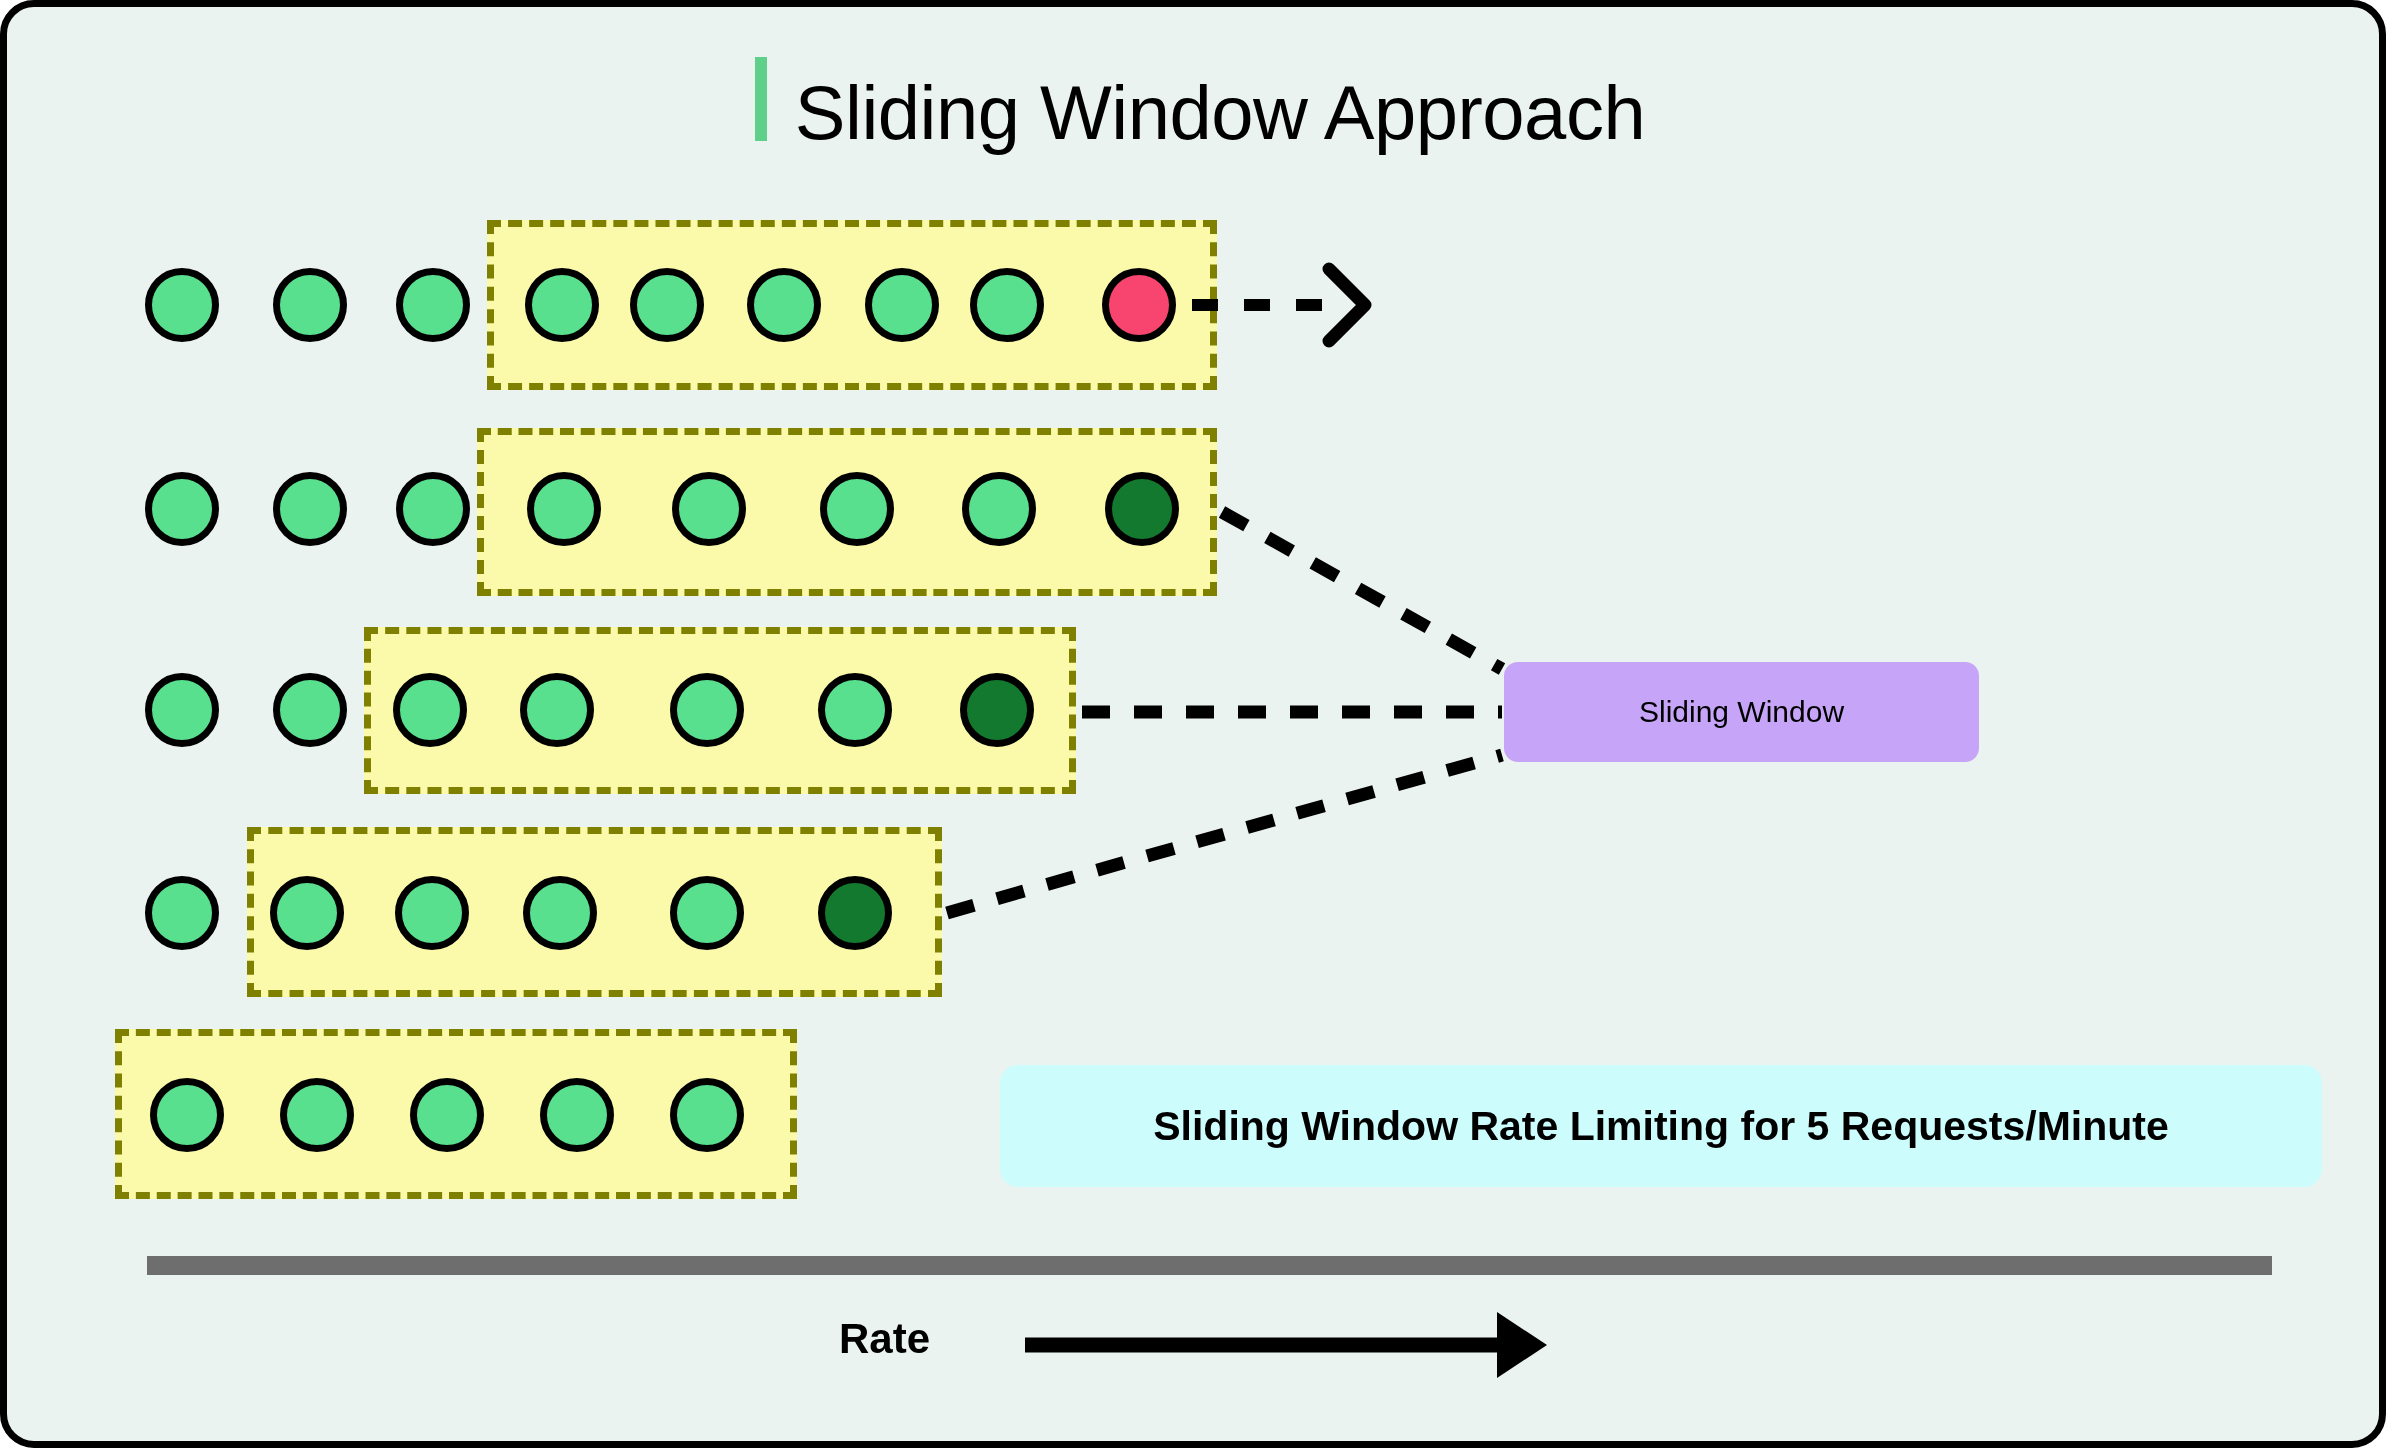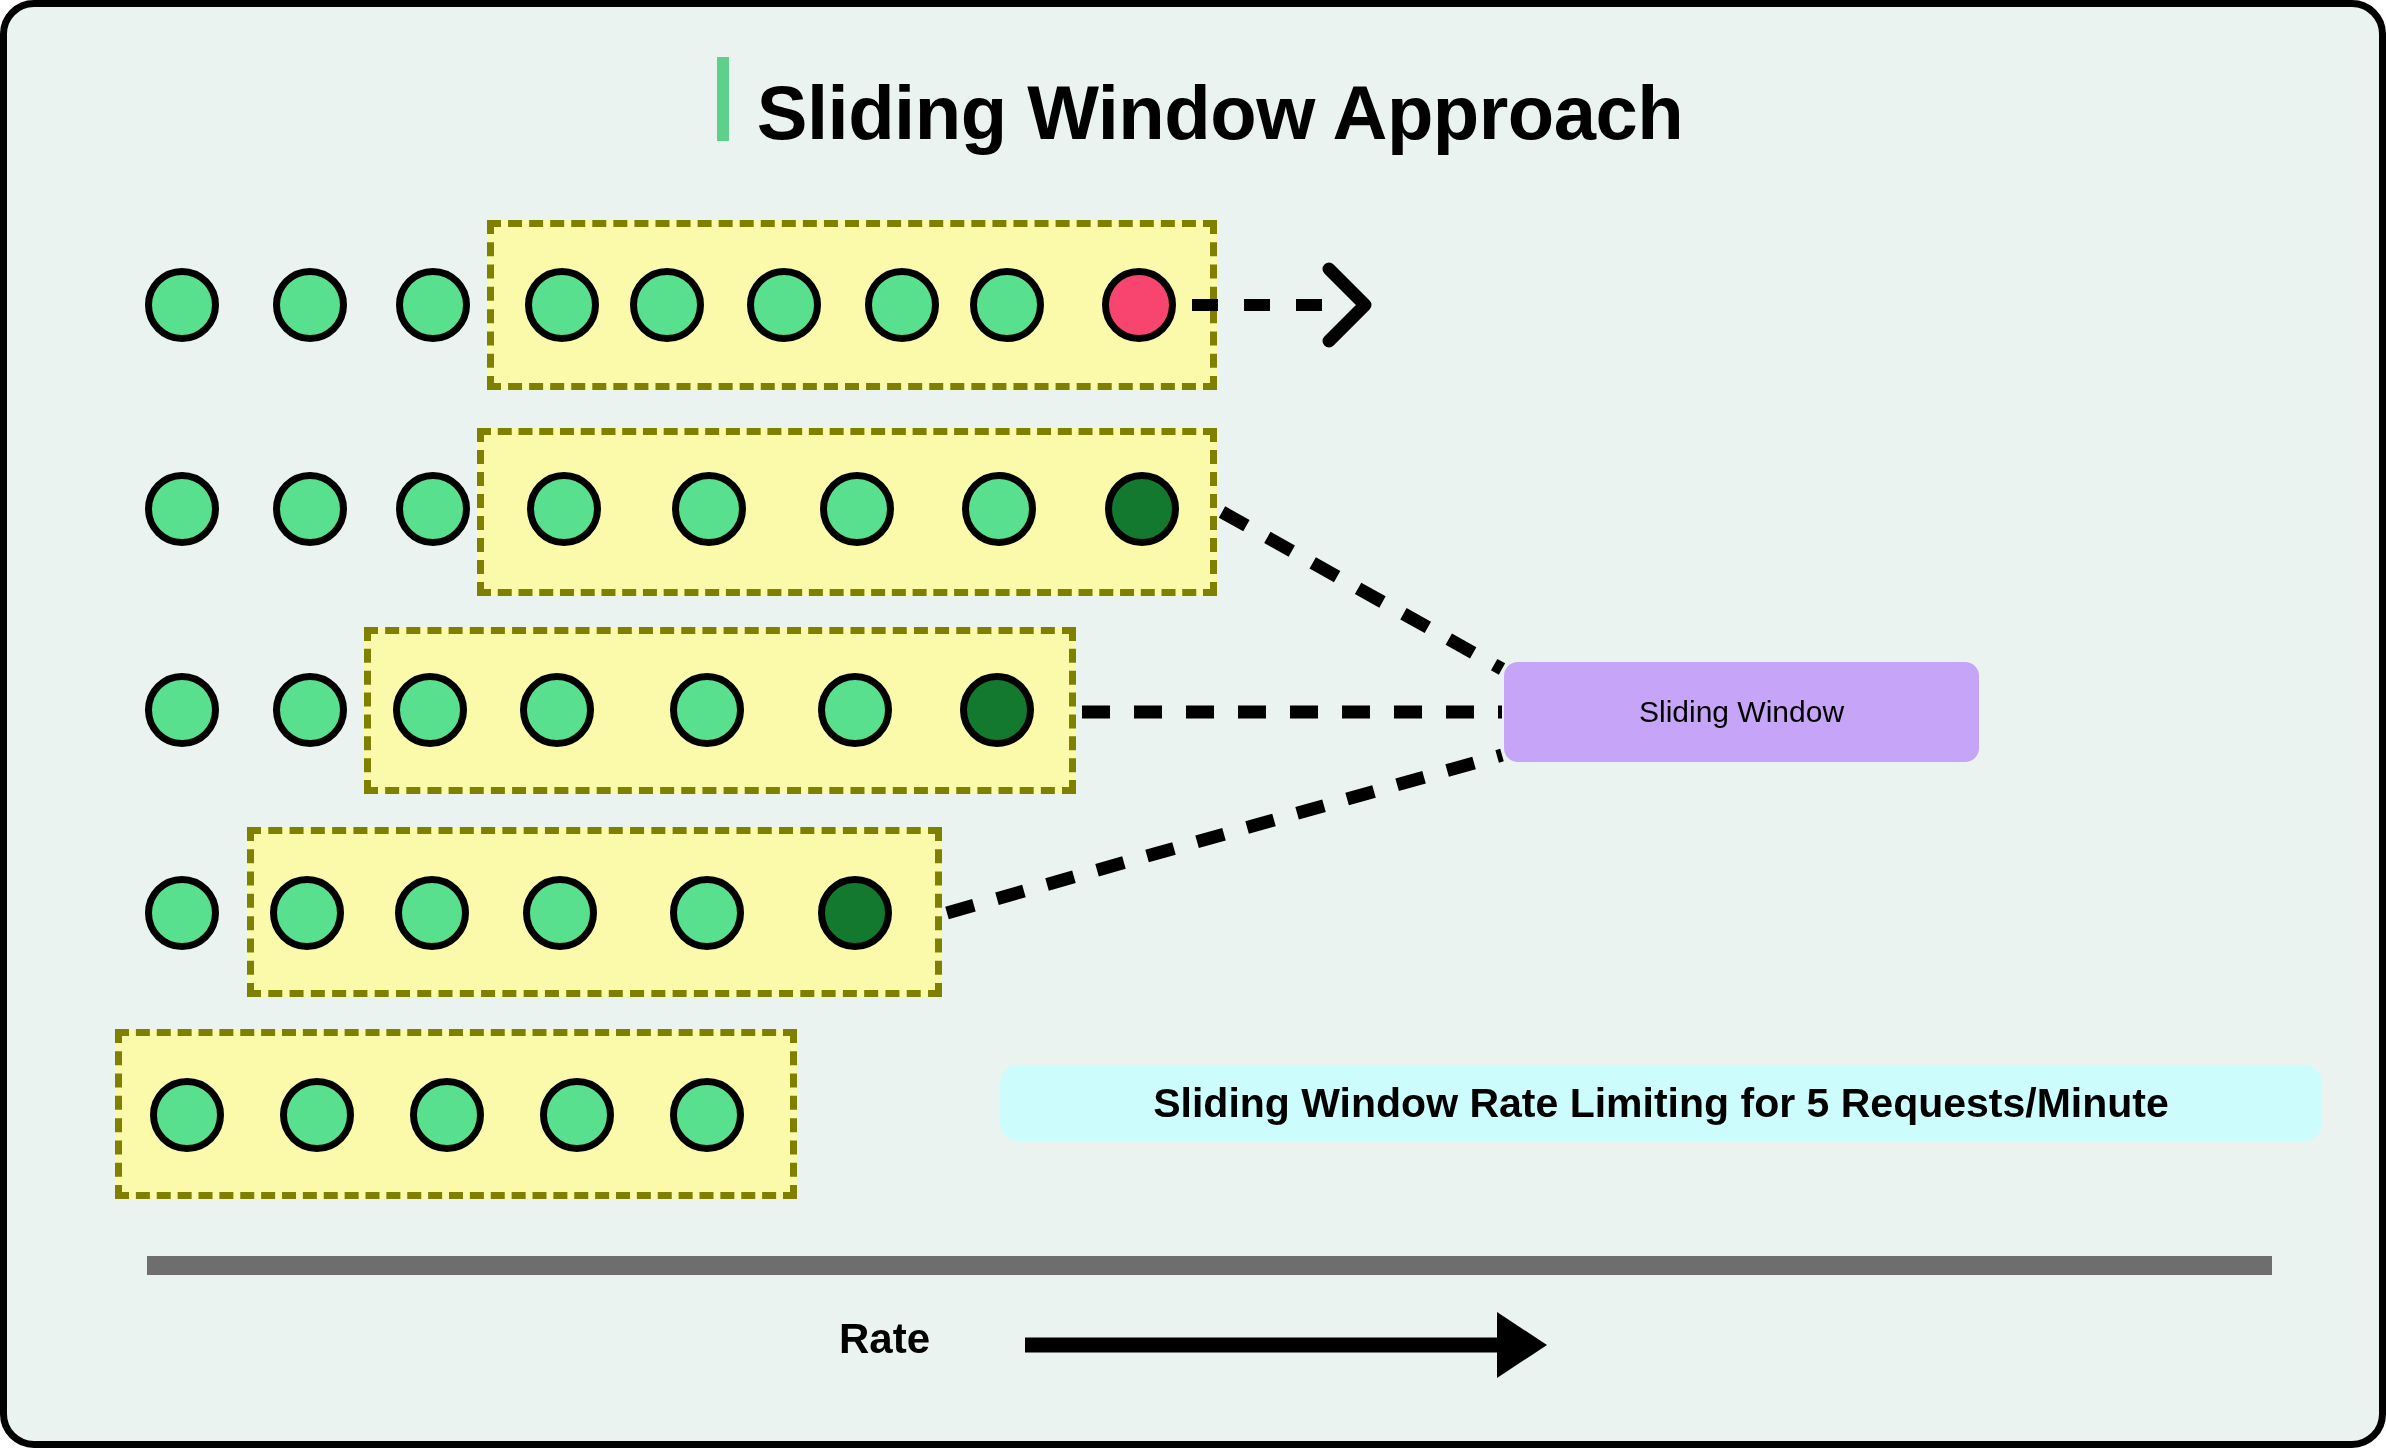--- a/index.html
+++ b/index.html
@@ -37,21 +37,21 @@
   }
   .title-bar {
     width: 12px;
     height: 84px;
     background: #5FD08A;
     margin-right: 28px;
     flex: 0 0 auto;
   }
   .title-text {
     font-size: 76px;
-    font-weight: bold;
+    font-weight: normal;
     color: #000000;
     letter-spacing: -0.5px;
     line-height: 1;
     white-space: nowrap;
     margin-top: 28px;
   }
 
   
   .row {
     position: absolute;
@@ -94,21 +94,21 @@
     color: #000000;
     white-space: nowrap;
   }
 
   
   .caption {
     position: absolute;
     left: 993px;
     top: 1058px;
     width: 1322px;
-    height: 76px;
+    height: 122px;
     background: #CCFCFC;
     border-radius: 18px;
     display: flex;
     align-items: center;
     justify-content: center;
   }
   .caption-label {
     font-size: 41px;
     font-weight: bold;
     color: #000000;

